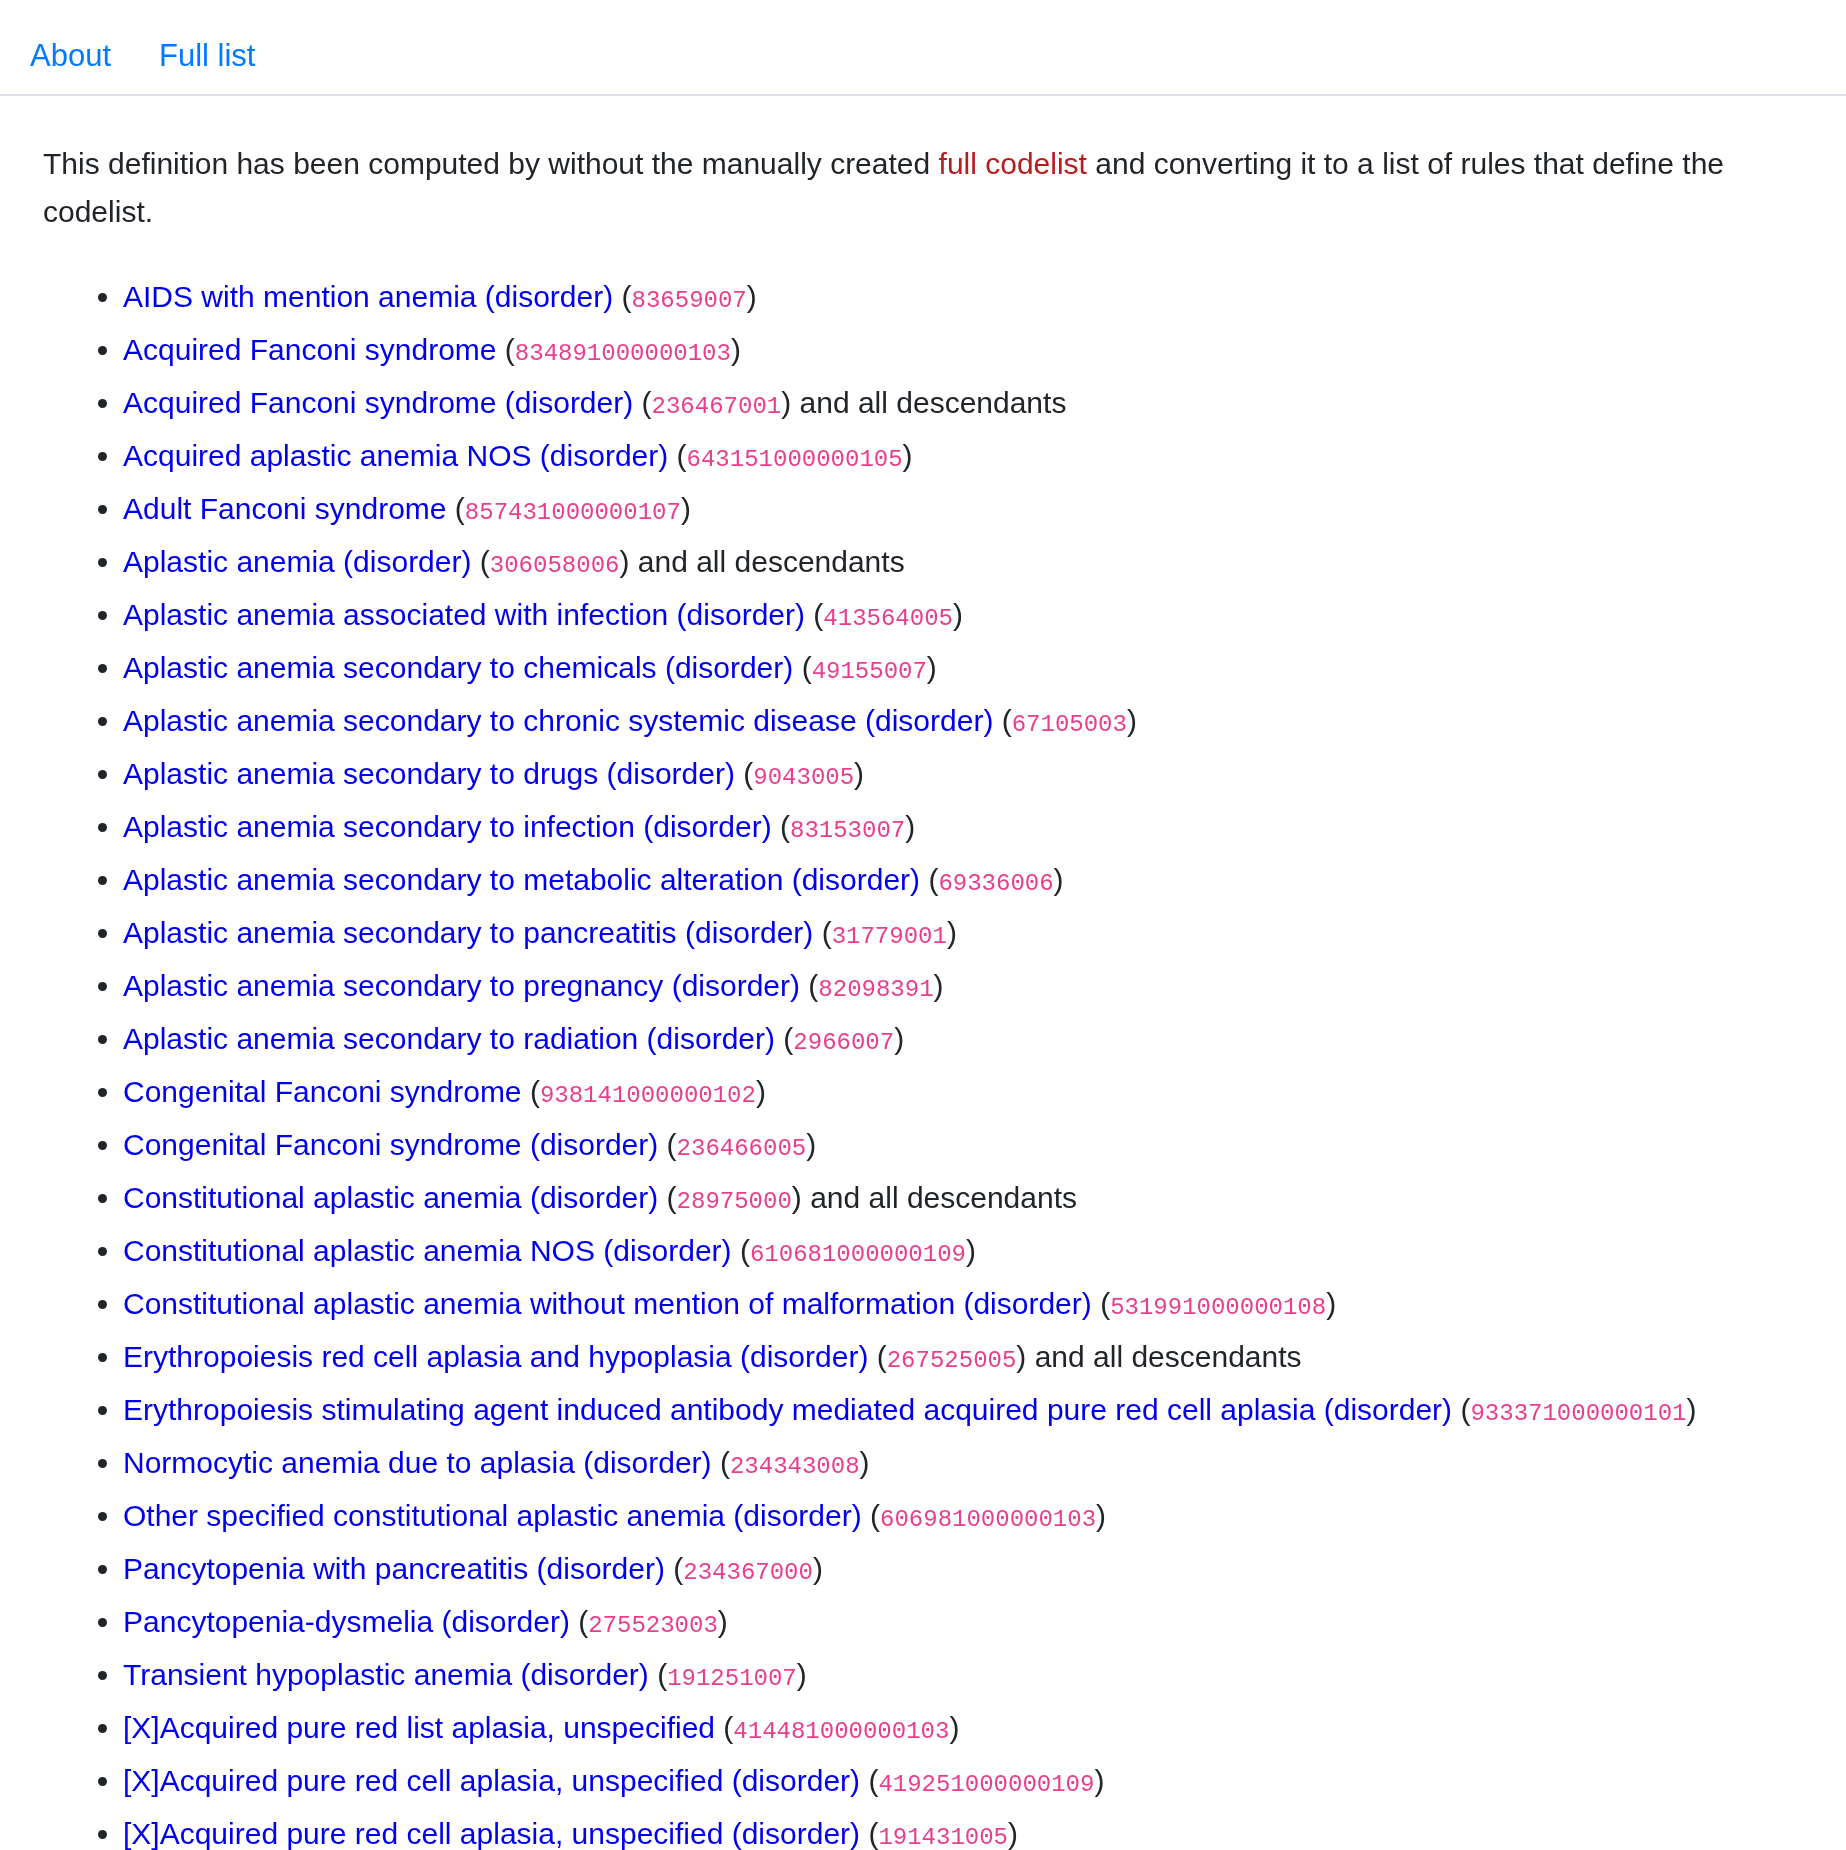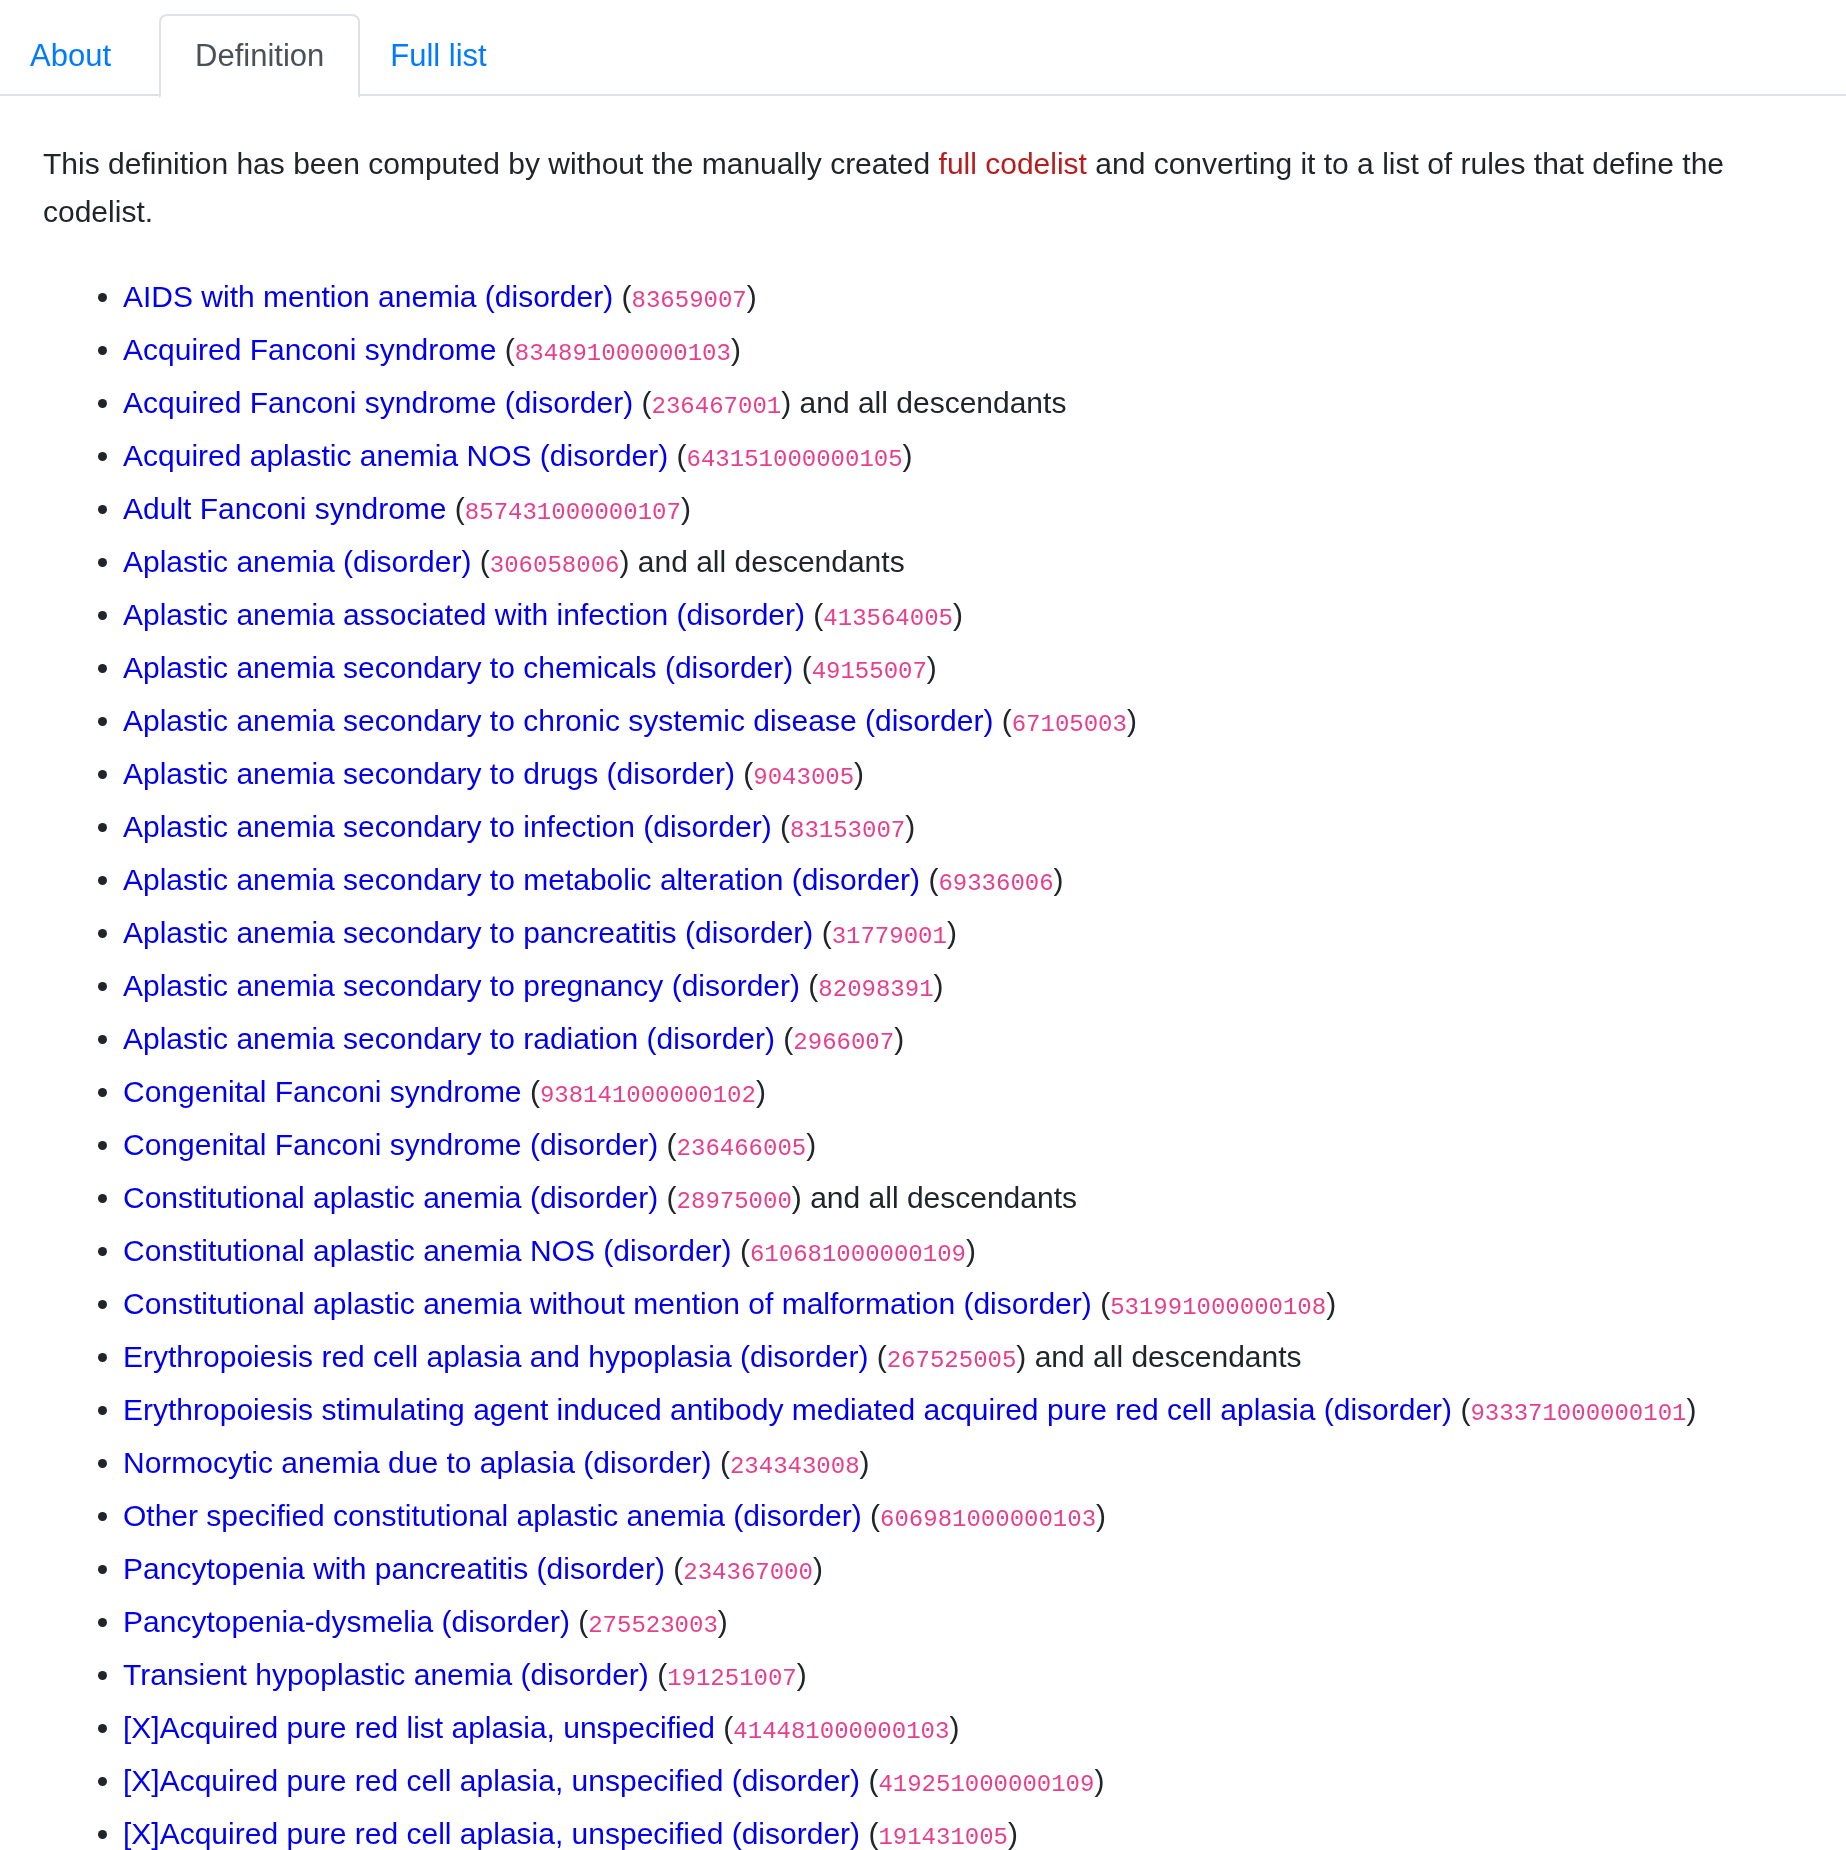--- a/index.html
+++ b/index.html
@@ -1,33 +1,32 @@
 <!DOCTYPE html>
 <html><head>
 <meta charset="utf-8">
 <style>
   html, body { margin:0; padding:0; background:#fff; }
   body { width:1846px; height:1850px; overflow:hidden; font-family:"Liberation Sans", sans-serif; color:#212529; }
   .tabs { display:flex; height:96px; border-bottom:2px solid #dee2e6; box-sizing:border-box; padding-left:0; margin:0; list-style:none; }
-  .tab { margin-top:14px; margin-bottom:-2px; height:84px; box-sizing:border-box; padding:0 46px 0 28px; display:flex; align-items:center; font-size:31px; color:#007bff; cursor:pointer; border:2px solid transparent; border-radius:8px 8px 0 0; }
+  .tab { margin-top:14px; margin-bottom:-2px; height:84px; box-sizing:border-box; padding:0 16px 0 28px; display:flex; align-items:center; font-size:31px; color:#007bff; cursor:pointer; border:2px solid transparent; border-radius:8px 8px 0 0; }
   .tab.active { color:#495057; background:#fff; border-color:#dee2e6 #dee2e6 #fff; padding:0 34px; }
   .content { padding:0 43px; }
   .intro { font-size:30px; line-height:48px; margin:44px 0 36px 0; }
   .intro a { color:#b91c1c; text-decoration:none; }
   ul.rules { margin:0; padding-left:80px; font-size:30px; line-height:49px; }
   ul.rules li { margin:0; }
   ul.rules a { color:#0000ee; text-decoration:none; }
   code { font-family:"Liberation Mono", monospace; color:#e83e8c; font-size:24px; }
 </style>
 </head>
 <body>
 
 <ul class="tabs">
   <li class="tab">About</li>
-  <li class="tab active">Definition</li>
   <li class="tab">Full list</li>
 </ul>
 
 <div class="content">
   <p class="intro"><span>This definition has been computed by without the manually created </span><a href="#">full codelist</a><span> and converting it to a list of rules that define the codelist.</span></p>
   <ul class="rules" id="rules">
       <li><a href="#">AIDS with mention anemia (disorder)</a><span> (</span><code>83659007</code><span>)</span></li>
       <li><a href="#">Acquired Fanconi syndrome</a><span> (</span><code>834891000000103</code><span>)</span></li>
       <li><a href="#">Acquired Fanconi syndrome (disorder)</a><span> (</span><code>236467001</code><span>)</span><span> and all descendants</span></li>
       <li><a href="#">Acquired aplastic anemia NOS (disorder)</a><span> (</span><code>643151000000105</code><span>)</span></li>

